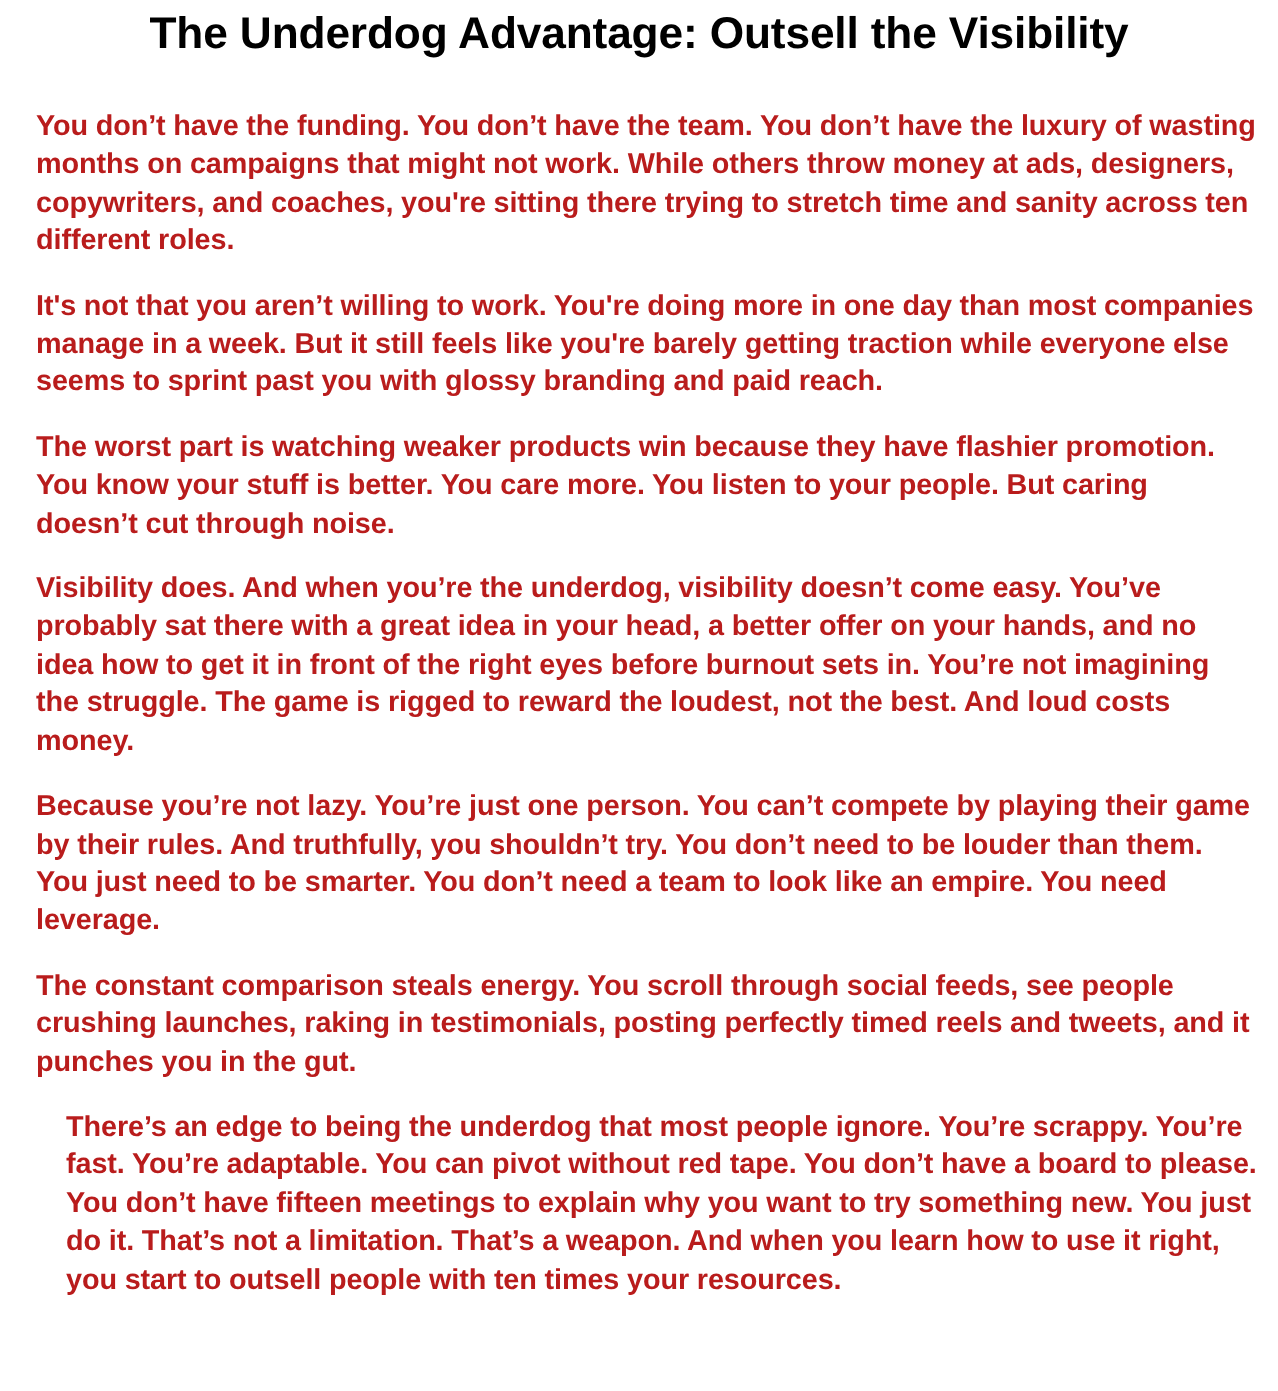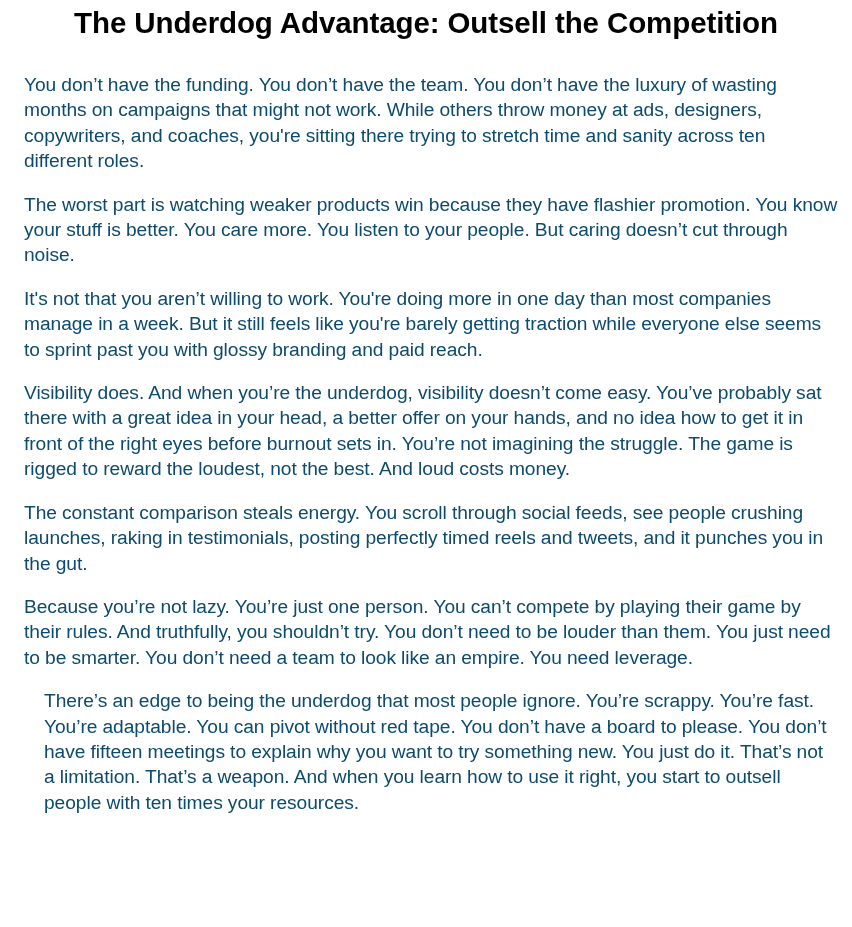--- a/index.html
+++ b/index.html
@@ -35,39 +35,40 @@
   }
   .article-body {
     padding: 0 14px 0 24px;
     margin-top: 29px;
   }
   .paragraph {
     font-size: 19.2px;
     line-height: 25.4px;
     margin: 0 0 18px 0;
     text-align: left;
-    color: #0c4a6e;
+    color: #b91c1c;
     letter-spacing: -0.06px;
     word-spacing: -0.1px;
+    font-weight: bold;
   }
   .paragraph:last-child {
     margin-bottom: 0;
     margin-left: 20px;
   }
 </style>
 </head>
 <body>
 
 <div class="page">
 
-  <h1 class="article-title">The Underdog Advantage: Outsell the Competition</h1>
+  <h1 class="article-title">The Underdog Advantage: Outsell the Visibility</h1>
 
   <div class="article-body">
     <p class="paragraph">You don’t have the funding. You don’t have the team. You don’t have the luxury of wasting months on campaigns that might not work. While others throw money at ads, designers, copywriters, and coaches, you're sitting there trying to stretch time and sanity across ten different roles.</p>
+    <p class="paragraph">It's not that you aren’t willing to work. You're doing more in one day than most companies manage in a week. But it still feels like you're barely getting traction while everyone else seems to sprint past you with glossy branding and paid reach.</p>
     <p class="paragraph">The worst part is watching weaker products win because they have flashier promotion. You know your stuff is better. You care more. You listen to your people. But caring doesn’t cut through noise.</p>
-    <p class="paragraph">It's not that you aren’t willing to work. You're doing more in one day than most companies manage in a week. But it still feels like you're barely getting traction while everyone else seems to sprint past you with glossy branding and paid reach.</p>
     <p class="paragraph">Visibility does. And when you’re the underdog, visibility doesn’t come easy. You’ve probably sat there with a great idea in your head, a better offer on your hands, and no idea how to get it in front of the right eyes before burnout sets in. You’re not imagining the struggle. The game is rigged to reward the loudest, not the best. And loud costs money.</p>
+    <p class="paragraph">Because you’re not lazy. You’re just one person. You can’t compete by playing their game by their rules. And truthfully, you shouldn’t try. You don’t need to be louder than them. You just need to be smarter. You don’t need a team to look like an empire. You need leverage.</p>
     <p class="paragraph">The constant comparison steals energy. You scroll through social feeds, see people crushing launches, raking in testimonials, posting perfectly timed reels and tweets, and it punches you in the gut.</p>
-    <p class="paragraph">Because you’re not lazy. You’re just one person. You can’t compete by playing their game by their rules. And truthfully, you shouldn’t try. You don’t need to be louder than them. You just need to be smarter. You don’t need a team to look like an empire. You need leverage.</p>
     <p class="paragraph">There’s an edge to being the underdog that most people ignore. You’re scrappy. You’re fast. You’re adaptable. You can pivot without red tape. You don’t have a board to please. You don’t have fifteen meetings to explain why you want to try something new. You just do it. That’s not a limitation. That’s a weapon. And when you learn how to use it right, you start to outsell people with ten times your resources.</p>
   </div>
 
 </div>
 
 </body></html>

